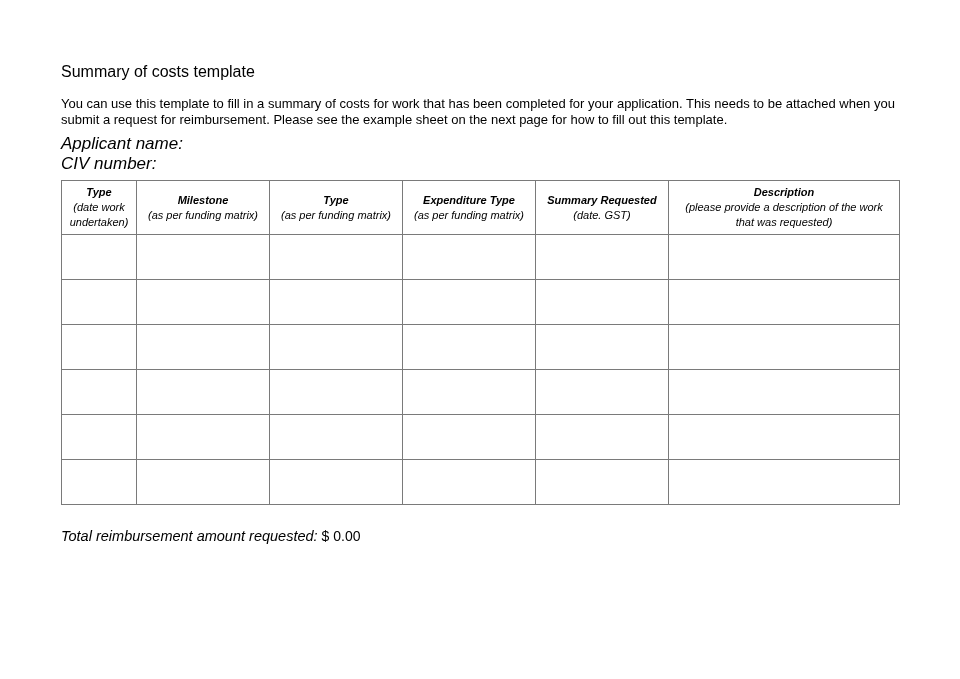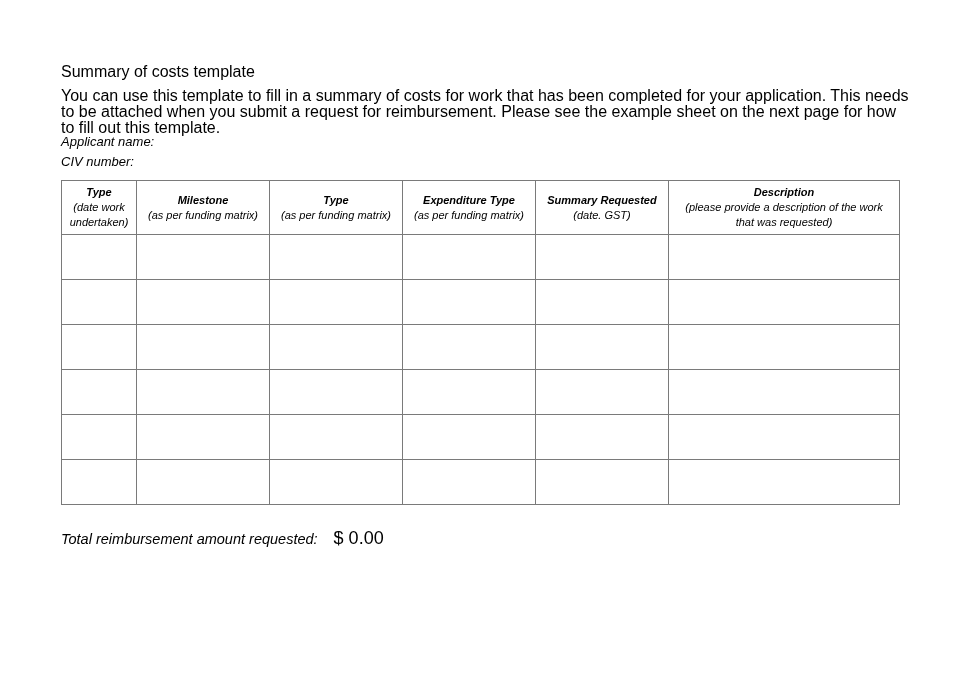--- a/index.html
+++ b/index.html
@@ -1,31 +1,31 @@
 <!DOCTYPE html>
 <html><head>
 <meta charset="utf-8">
 <style>
   html, body { margin:0; padding:0; background:#ffffff; }
   body { width:960px; height:679px; position:relative; overflow:hidden;
          font-family:"Liberation Sans", sans-serif; color:#000; }
   .title { position:absolute; left:61px; top:63px; font-size:16px; font-weight:normal; }
-  .intro { position:absolute; left:61px; top:88px; width:850px; font-size:16px; line-height:16px; }
-  .field { position:absolute; left:61px; font-size:13px; font-style:italic; }
+  .intro { position:absolute; left:61px; top:96px; width:850px; font-size:13px; line-height:16px; }
+  .field { position:absolute; left:61px; font-size:17px; font-style:italic; }
   .f1 { top:134px; }
   .f2 { top:154px; }
   table.costs { position:absolute; left:61px; top:180px; width:838px; border-collapse:collapse; table-layout:fixed; }
   table.costs th, table.costs td { border:1px solid #7a7a7a; padding:0; }
   table.costs th { height:53px; font-size:11px; font-weight:normal; text-align:center; vertical-align:middle; line-height:15px; }
   table.costs th .h { font-weight:bold; font-style:italic; display:block; }
   table.costs th .s { font-style:italic; display:block; }
   table.costs td { height:44px; }
   .total { position:absolute; left:61px; top:528px; font-size:14.5px; }
   .total .lbl { font-style:italic; }
-  .total .amt { font-size:18px; margin-left:12px; }
+  .total .amt { font-size:14px; }
 </style>
 </head>
 <body>
 
 <div class="title">Summary of costs template</div>
 <div class="intro">You can use this template to fill in a summary of costs for work that has been completed for your application. This needs to be attached when you submit a request for reimbursement. Please see the example sheet on the next page for how to fill out this template.</div>
 <div class="field f1">Applicant name:</div>
 <div class="field f2">CIV number:</div>
 
 <table class="costs">

